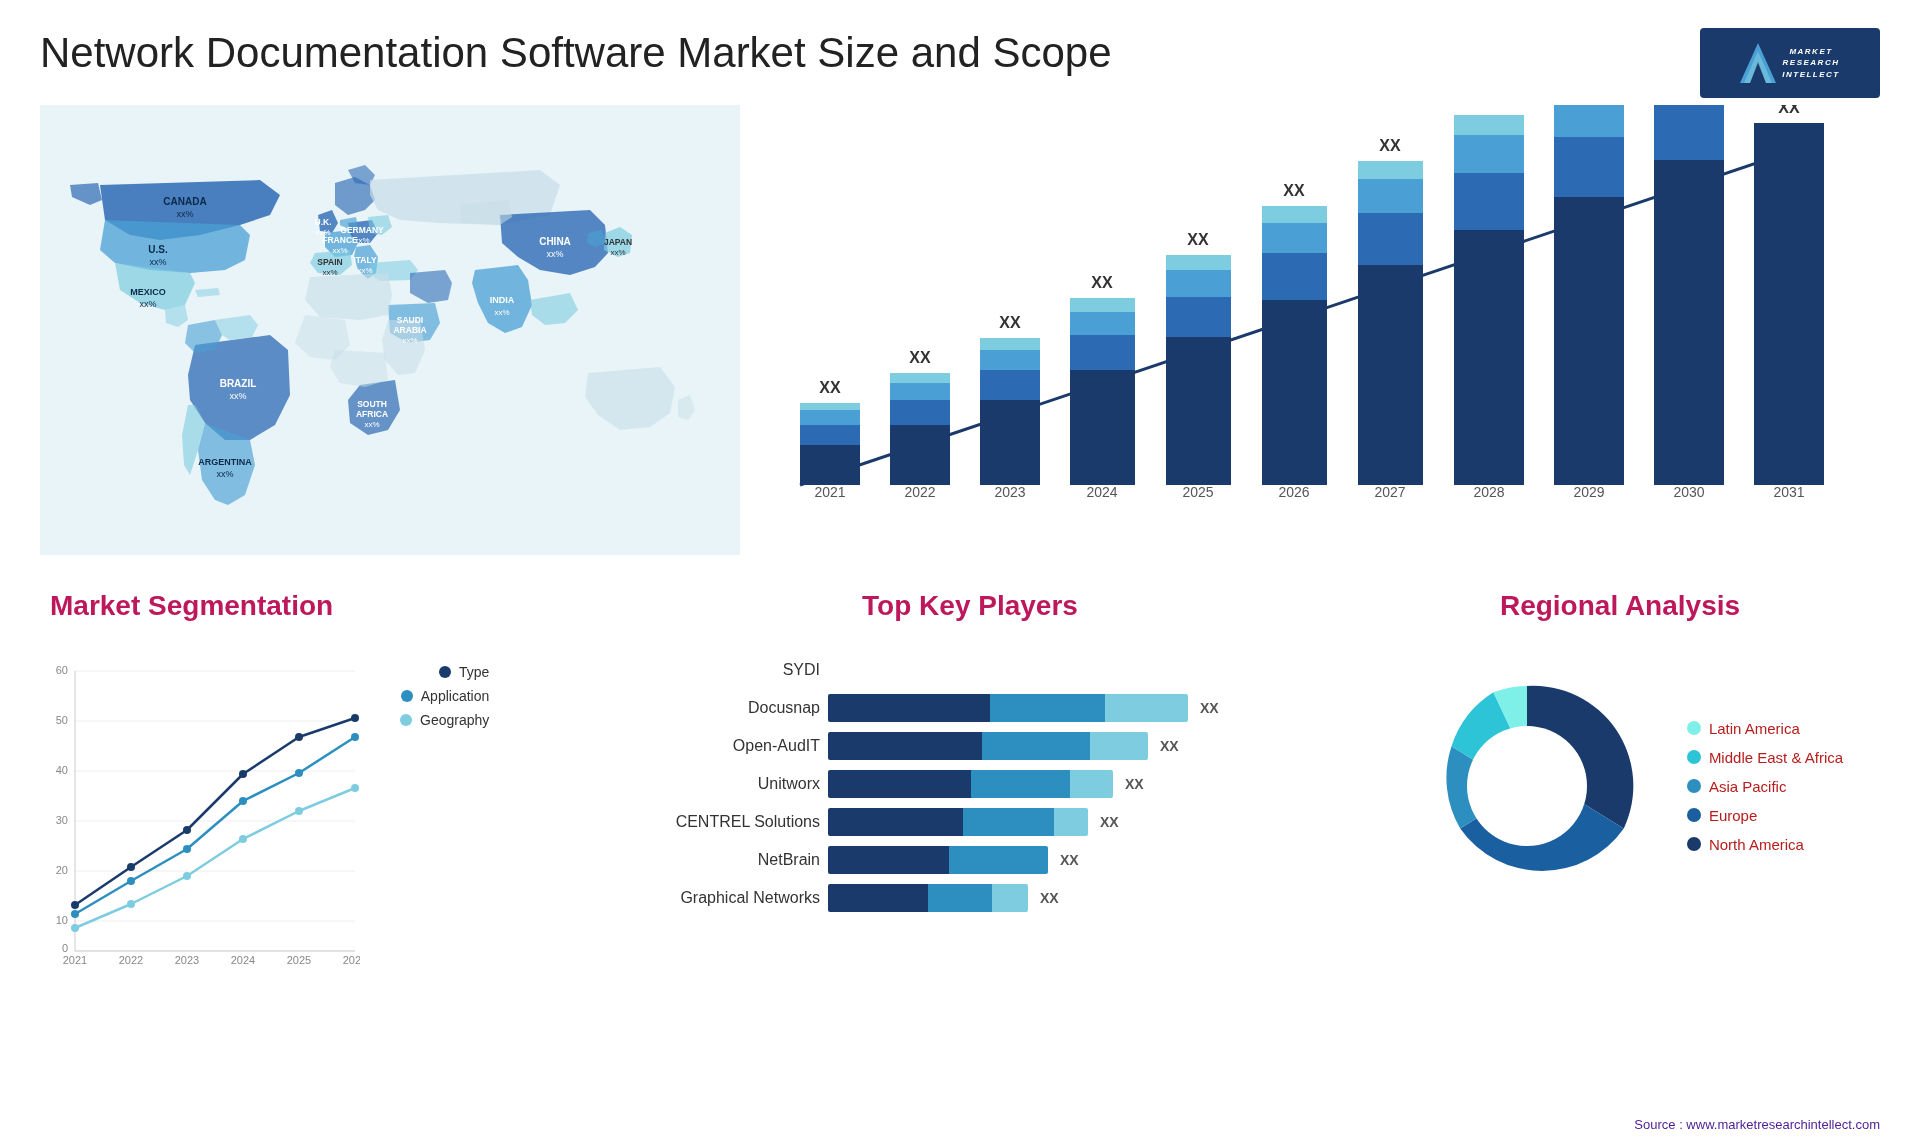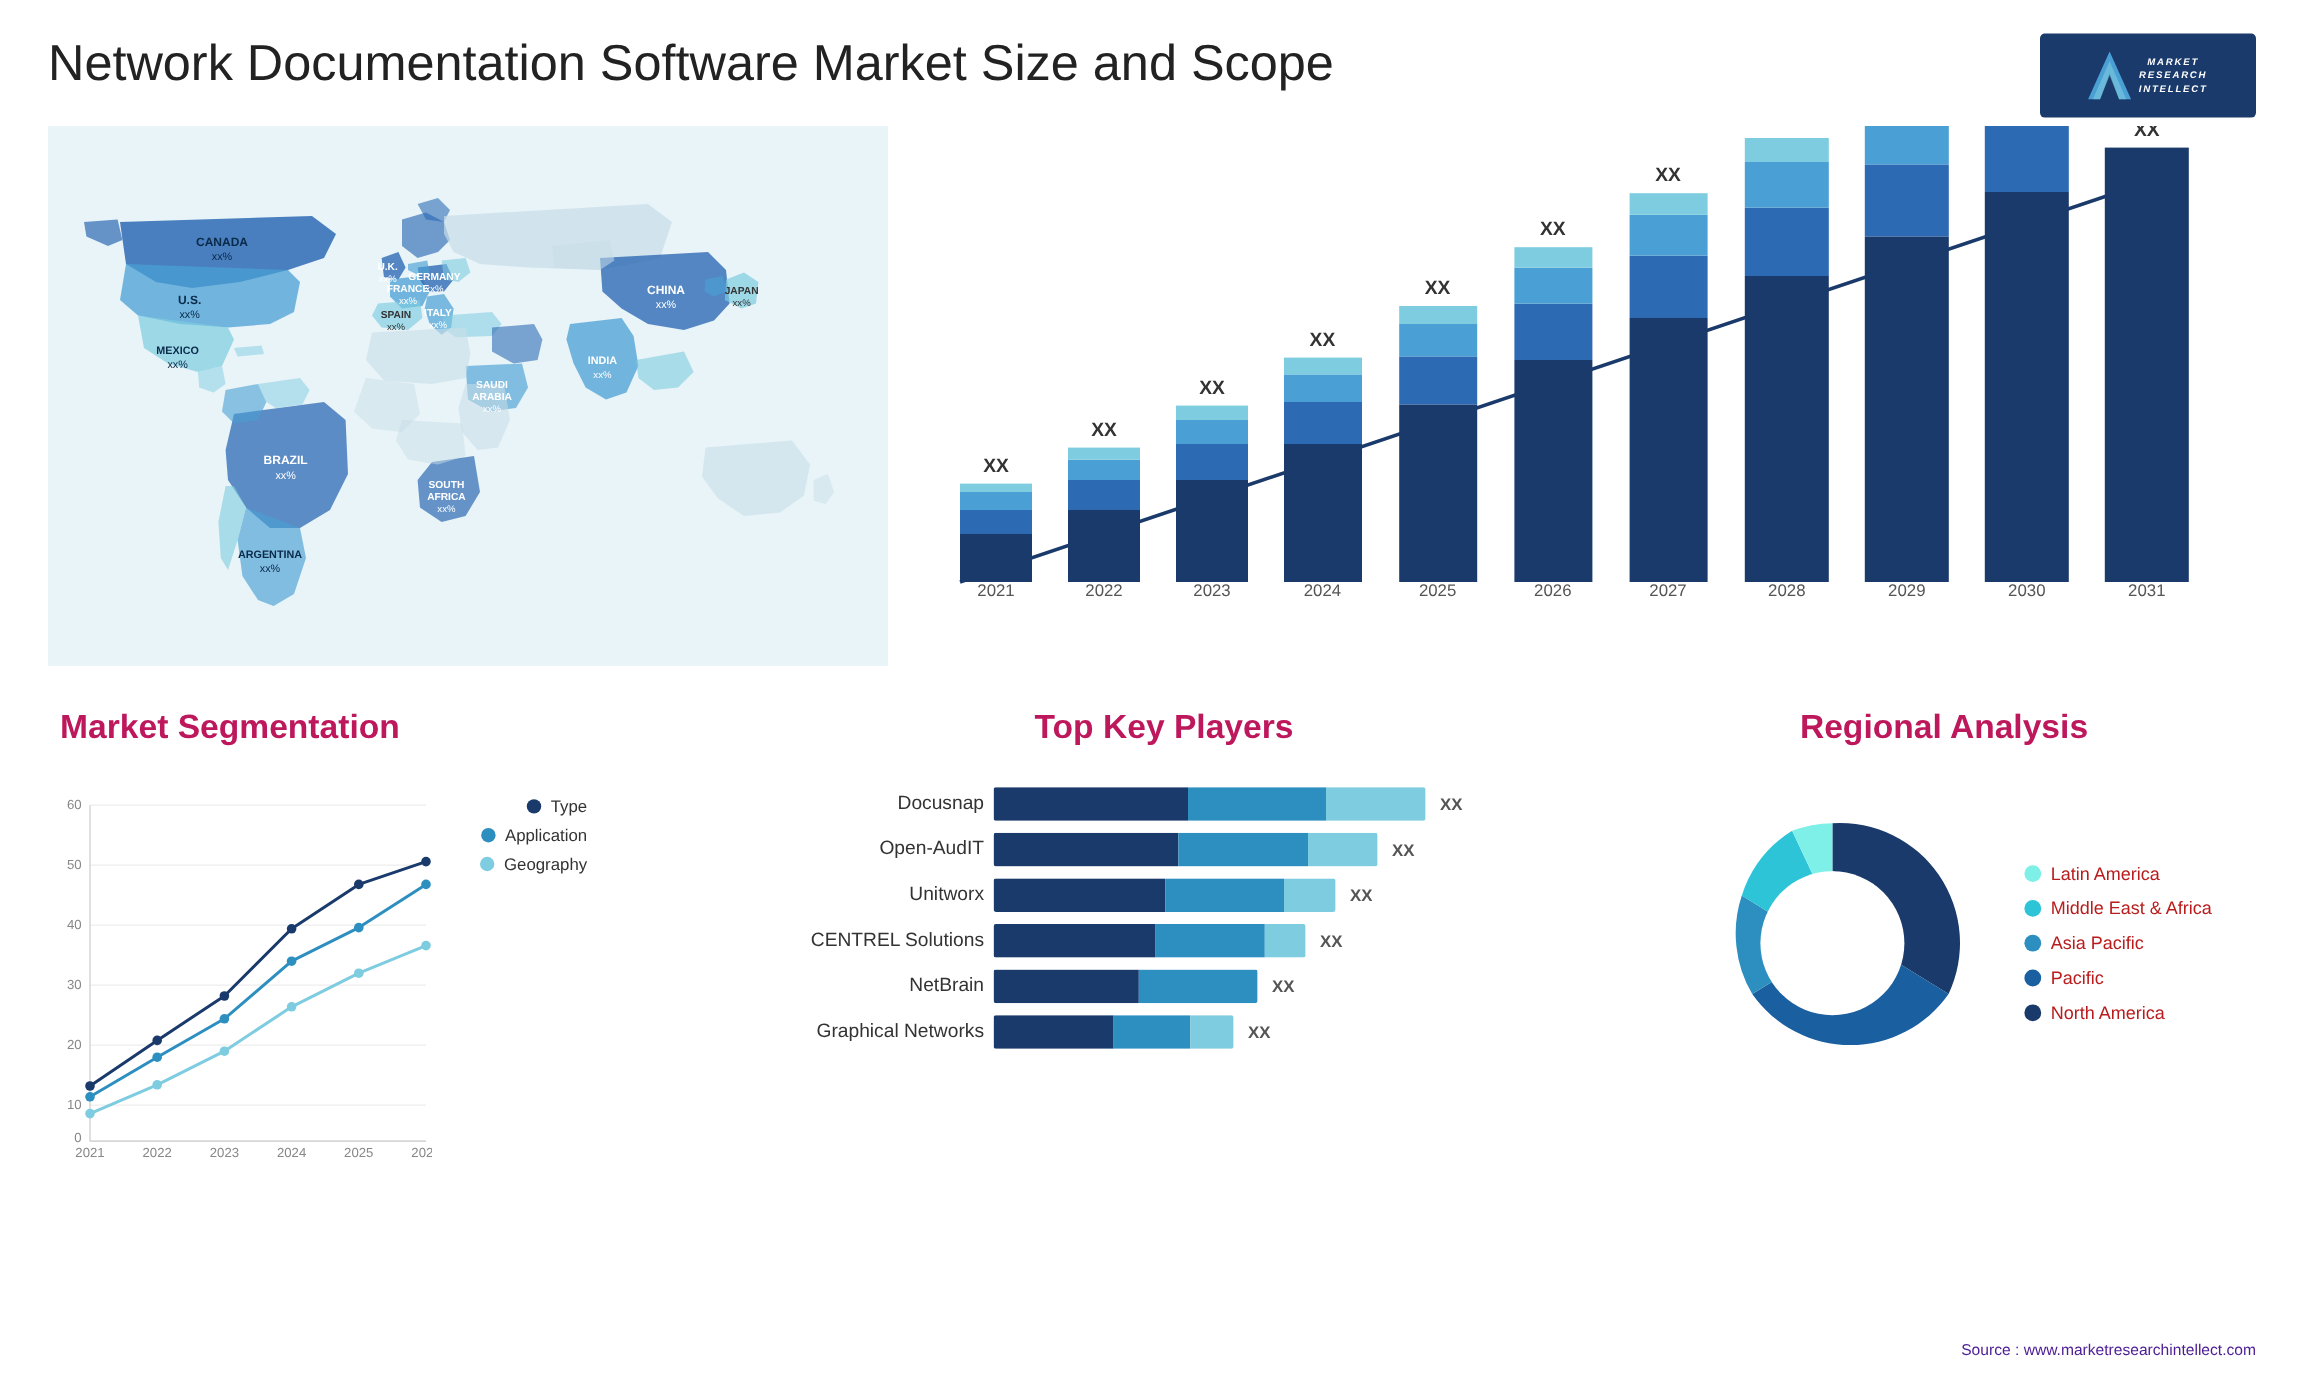--- a/index.html
+++ b/index.html
@@ -531,20 +531,24 @@
         <span>Geography</span>
       </div>
     </div>
   </div>
 </div>
 
 <div class="bottom-center">
   <div class="section-title">Top Key Players</div>
   <div class="players-list">
 
+    <div class="player-row">
+      <div class="player-name">SYDI</div>
+      <div class="player-bar-container"></div>
+    </div>
 
     <div class="player-row">
       <div class="player-name">Docusnap</div>
       <div class="player-bar-container">
         <div class="player-bar" style="width:360px;">
           <div style="width:45%; background:#1a3a6b; height:28px;"></div>
           <div style="width:32%; background:#2d8fc0; height:28px;"></div>
           <div style="width:23%; background:#7ecce0; height:28px;"></div>
         </div>
         <span class="player-value">XX</span>
@@ -637,21 +641,21 @@
       <li class="legend-item">
         <div class="legend-dot" style="background:#2dc4d8;"></div>
         <span>Middle East &amp; Africa</span>
       </li>
       <li class="legend-item">
         <div class="legend-dot" style="background:#2d8fc0;"></div>
         <span>Asia Pacific</span>
       </li>
       <li class="legend-item">
         <div class="legend-dot" style="background:#1a5fa0;"></div>
-        <span>Pacific</span>
+        <span>Europe</span>
       </li>
       <li class="legend-item">
         <div class="legend-dot" style="background:#1a3a6b;"></div>
         <span>North America</span>
       </li>
     </ul>
   </div>
 </div>
 
 <div class="source-text">Source : www.marketresearchintellect.com</div>

